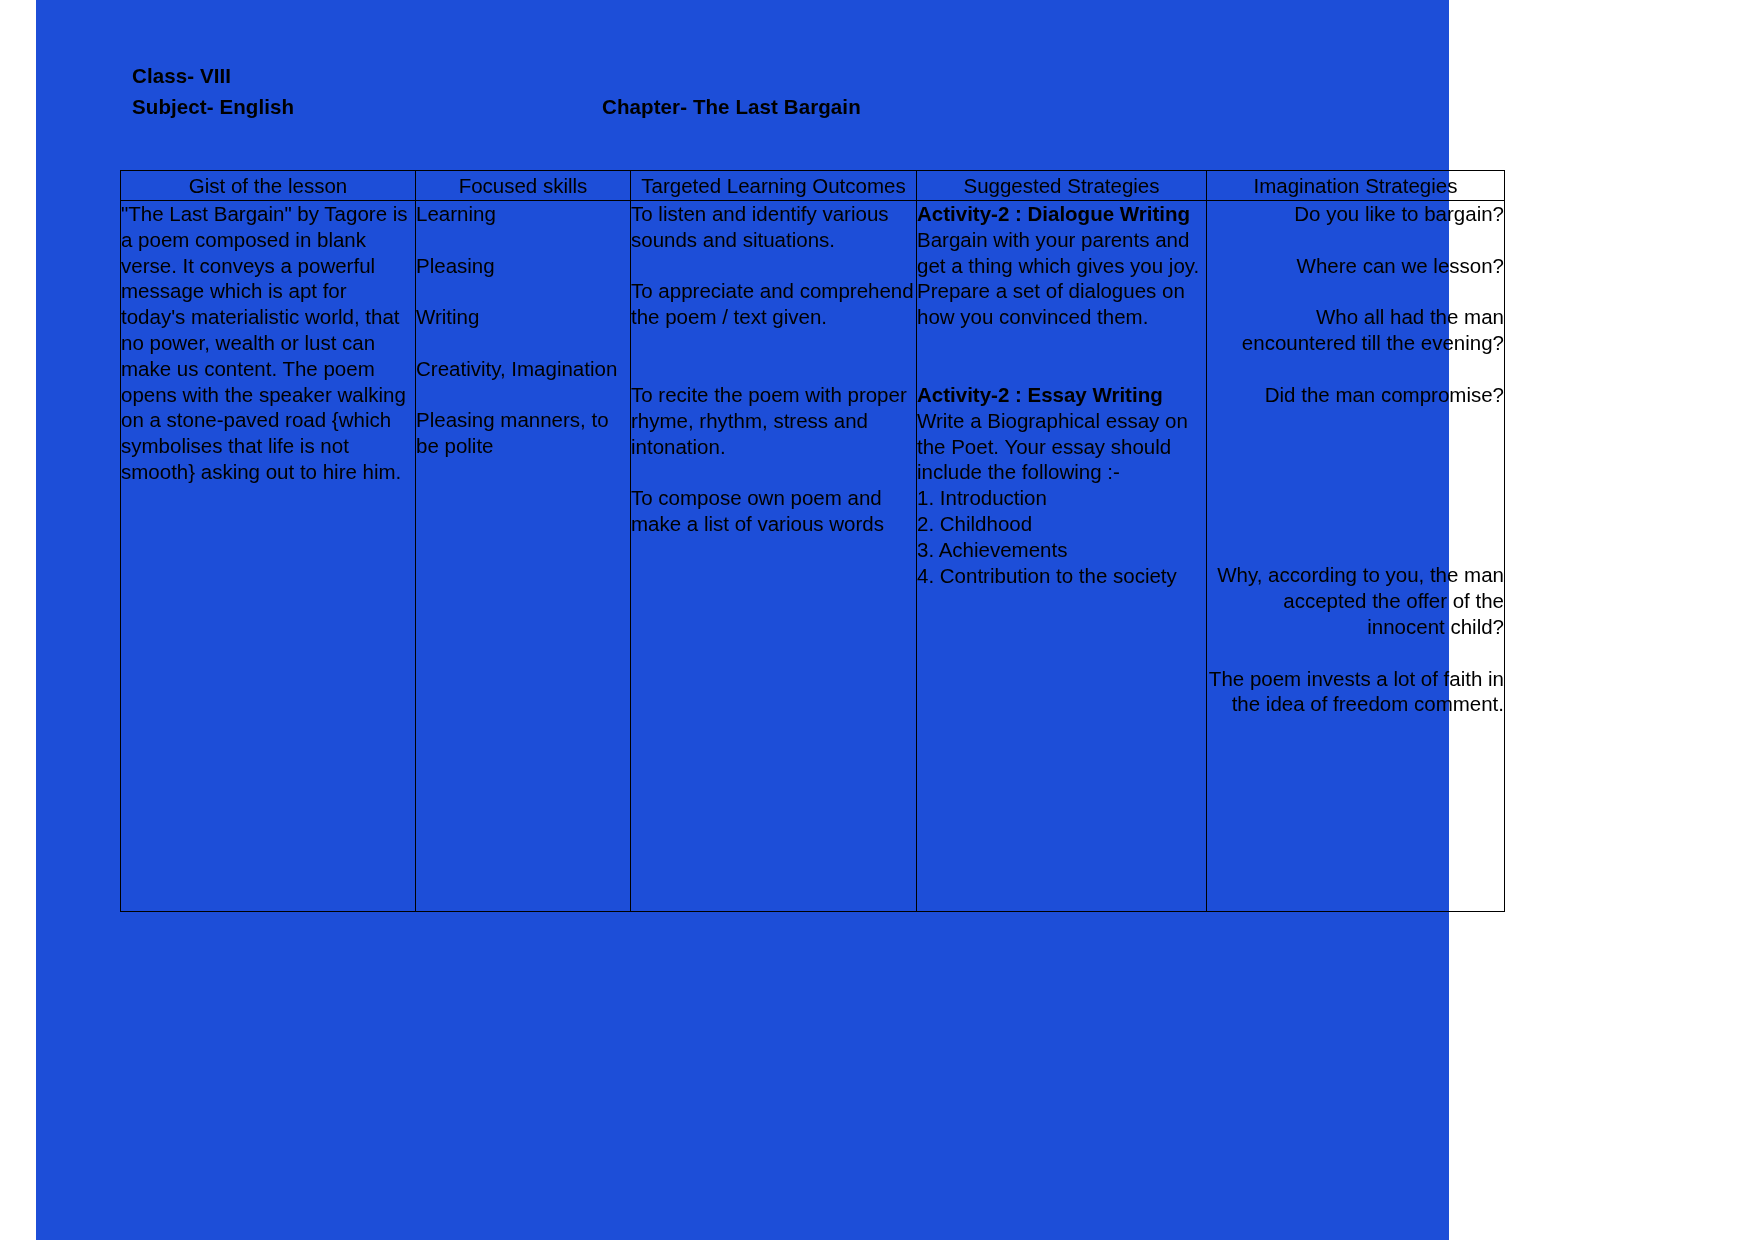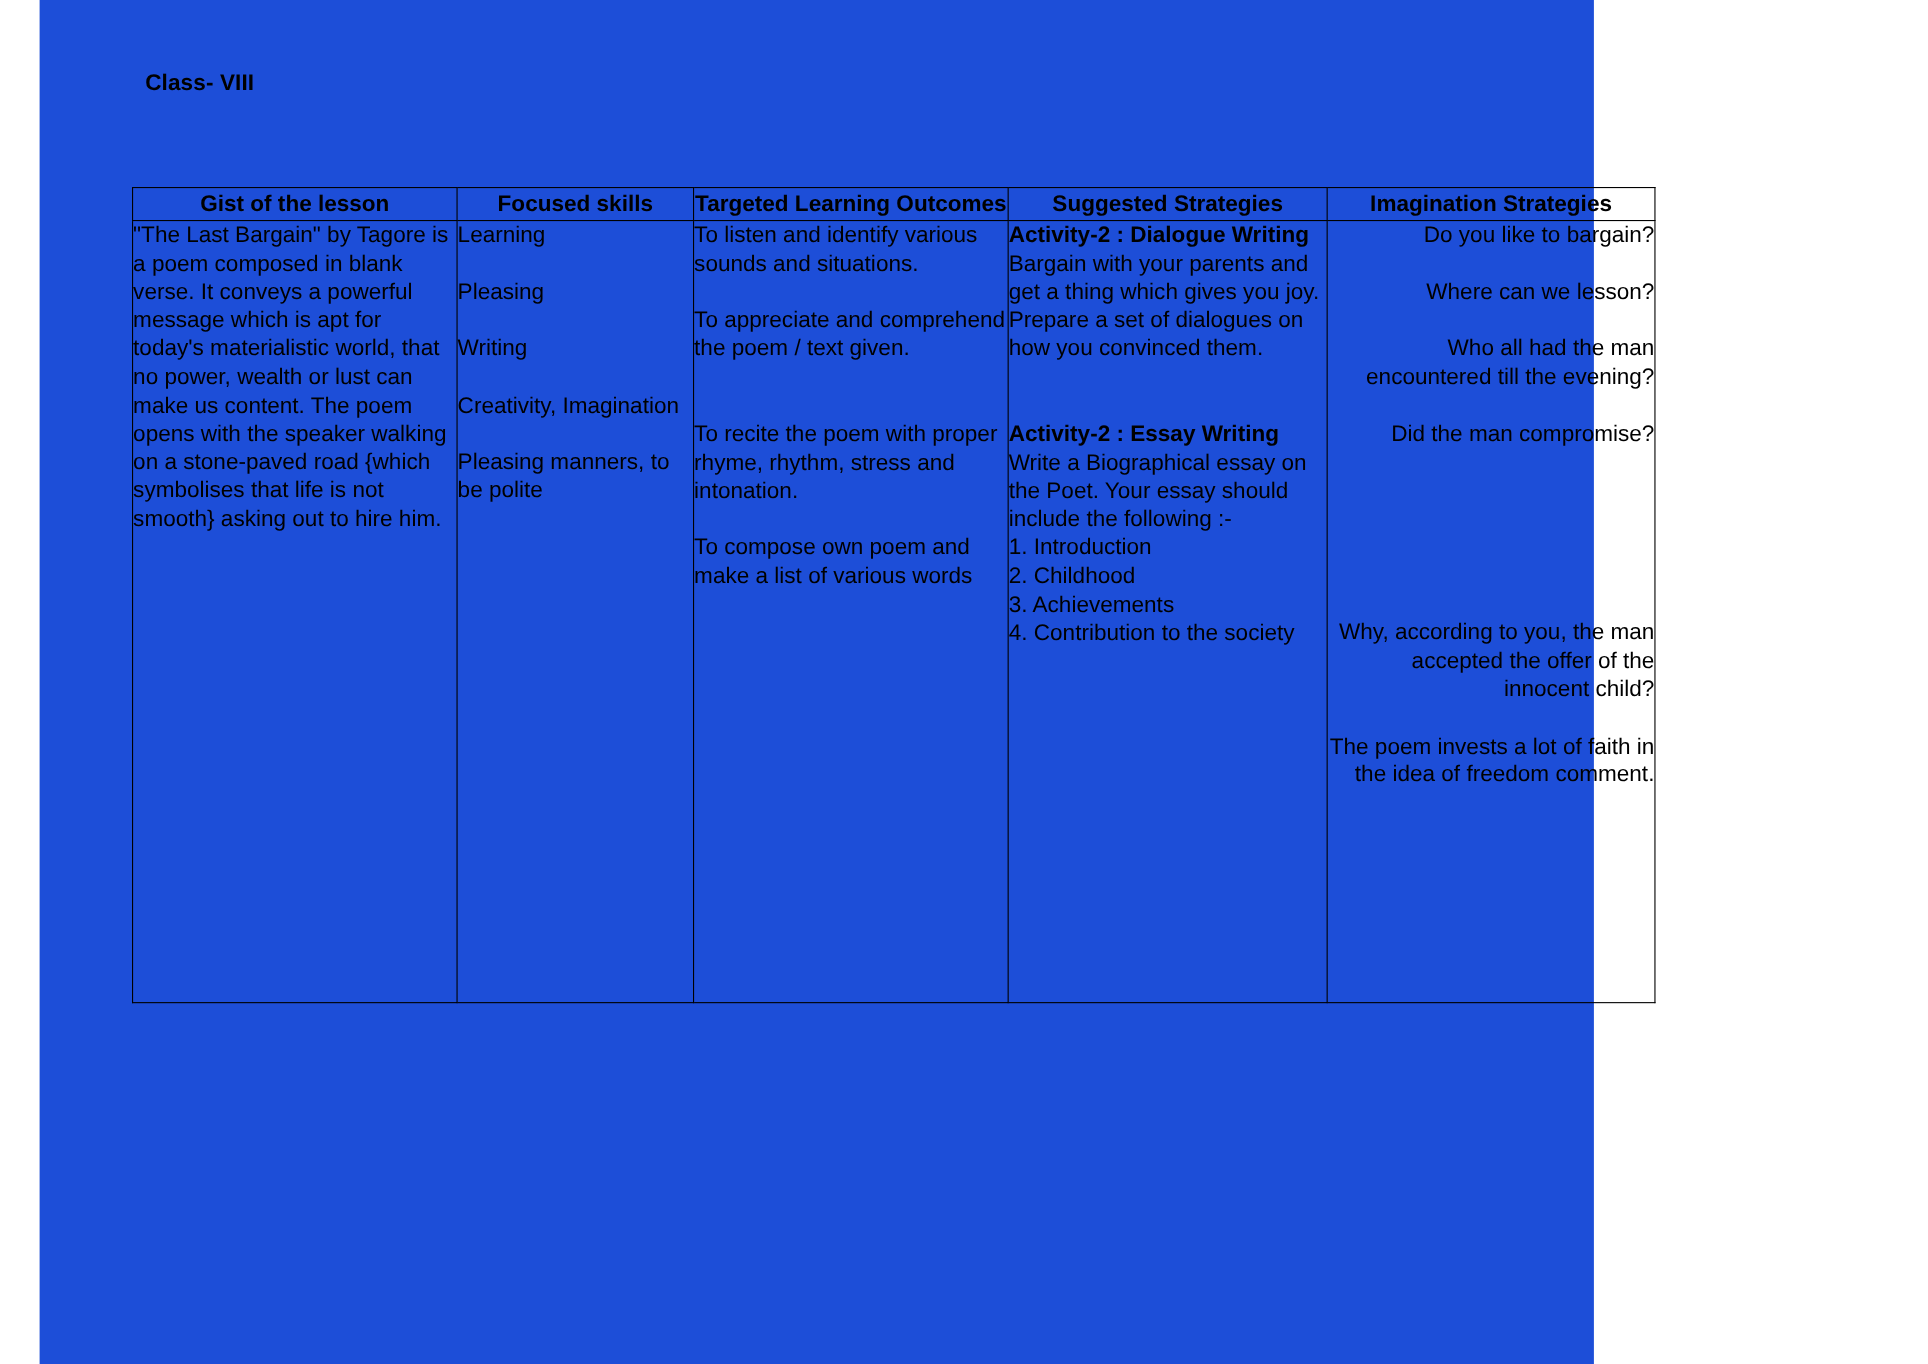--- a/index.html
+++ b/index.html
@@ -57,21 +57,21 @@
   }
   table.lesson-table td,
   table.lesson-table th {
     border: 1.6px solid #000000;
     vertical-align: top;
     padding: 0;
   }
   th.col-head {
     text-align: center;
     font-size: 20.5px;
-    font-weight: bold;
+    font-weight: normal;
     line-height: 29px;
     padding: 6px 4px 8px 4px;
     vertical-align: top;
   }
   td.cell {
     font-size: 20.5px;
     line-height: 25.8px;
     padding: 9px 8px 8px 10px;
     font-weight: normal;
   }
@@ -115,20 +115,24 @@
     white-space: pre-line;
   }
 </style>
 </head>
 <body>
 
 <div class="page">
 
   <div class="header-block">
     <div class="hdr-line">Class- VIII</div>
+    <div class="hdr-row">
+      <div class="hdr-line hdr-left">Subject- English</div>
+      <div class="hdr-line hdr-right">Chapter- The Last Bargain</div>
+    </div>
   </div>
 
   <table class="lesson-table">
     <thead>
       <tr>
         <th class="col-head c1">Gist of the lesson</th>
         <th class="col-head c2">Focused skills</th>
         <th class="col-head c3">Targeted Learning Outcomes</th>
         <th class="col-head c4">Suggested Strategies</th>
         <th class="col-head c5">Imagination Strategies</th>

